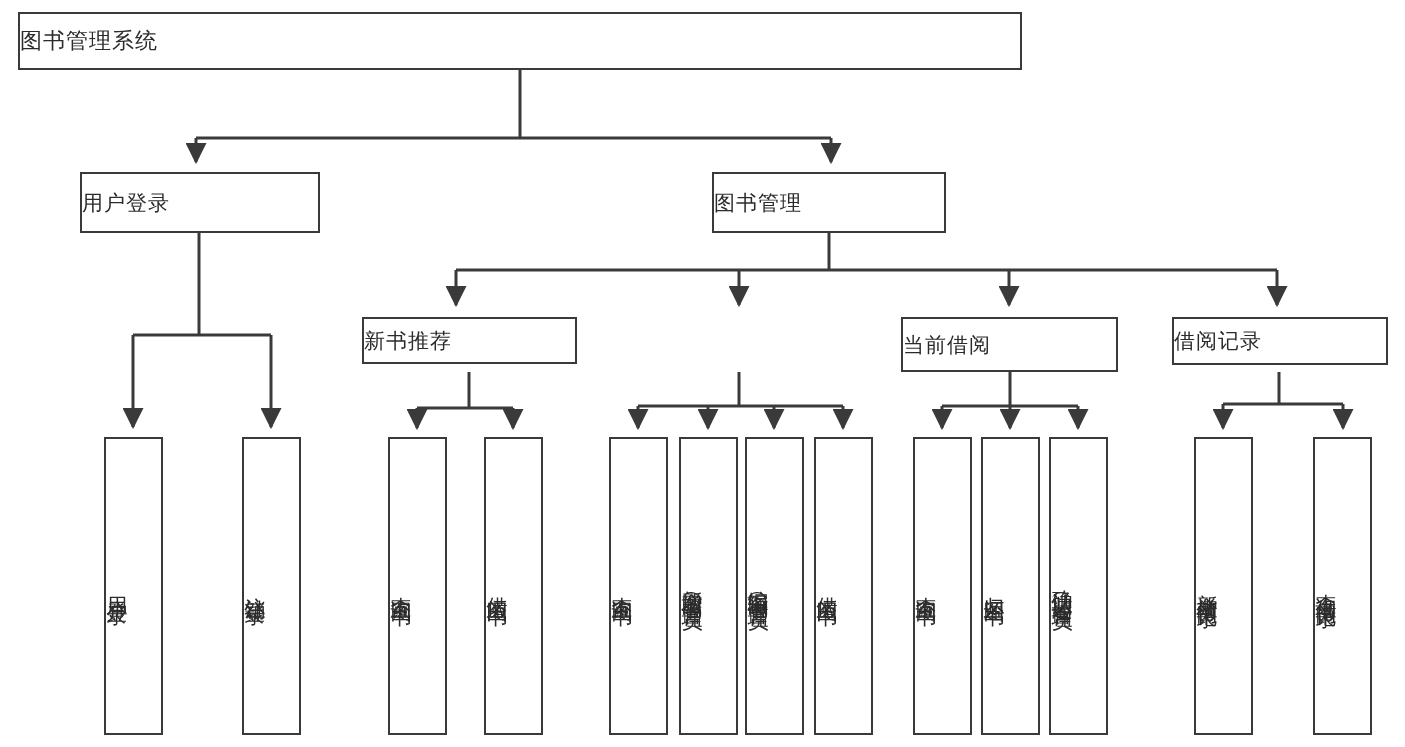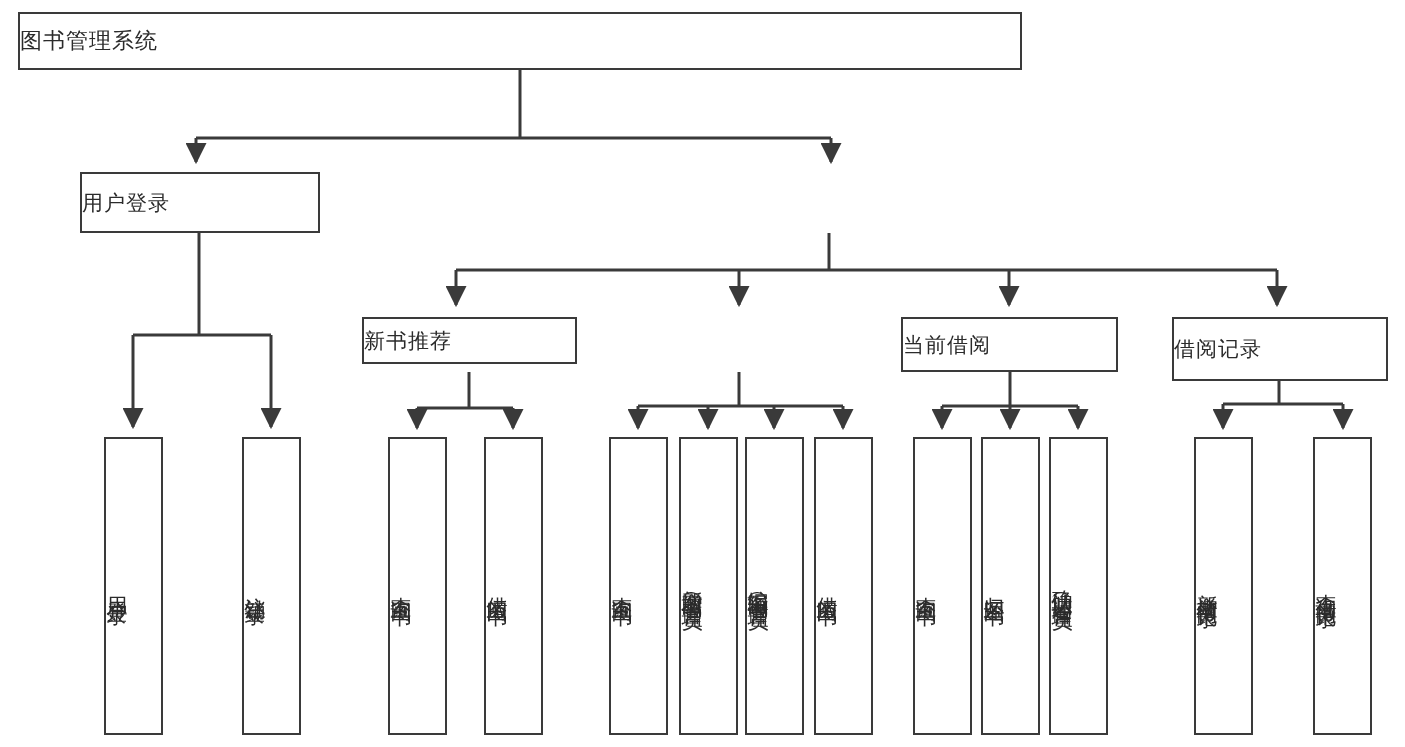--- a/index.html
+++ b/index.html
@@ -119,31 +119,34 @@
   </svg>
 
   <div class="node horiz root" style="left:18px; top:12px; width:1004px; height:58px;">
     <span>图书管理系统</span>
   </div>
 
   <div class="node horiz" style="left:80px; top:172px; width:240px; height:61px;">
     <span>用户登录</span>
   </div>
 
+  <div class="node horiz" style="left:712px; top:172px; width:234px; height:61px;">
+    <span>图书管理</span>
+  </div>
 
   <div class="node horiz" style="left:362px; top:317px; width:215px; height:47px;">
     <span>新书推荐</span>
   </div>
 
 
   <div class="node horiz" style="left:901px; top:317px; width:217px; height:55px;">
     <span>当前借阅</span>
   </div>
 
-  <div class="node horiz" style="left:1172px; top:317px; width:216px; height:64px;">
+  <div class="node horiz" style="left:1172px; top:317px; width:216px; height:48px;">
     <span>借阅记录</span>
   </div>
 
   <div class="node vert" style="left:104px; top:437px; width:59px; height:298px;">
     <span class="vtext">用户登录</span>
   </div>
 
   <div class="node vert" style="left:242px; top:437px; width:59px; height:298px;">
     <span class="vtext">注销登录</span>
   </div>

